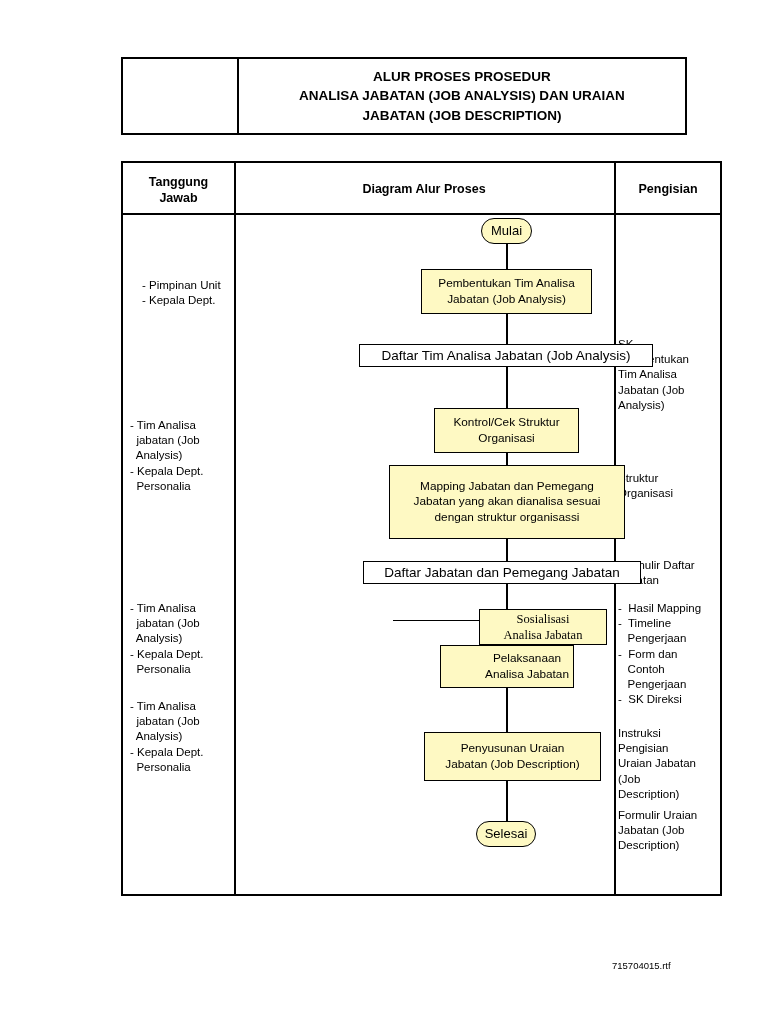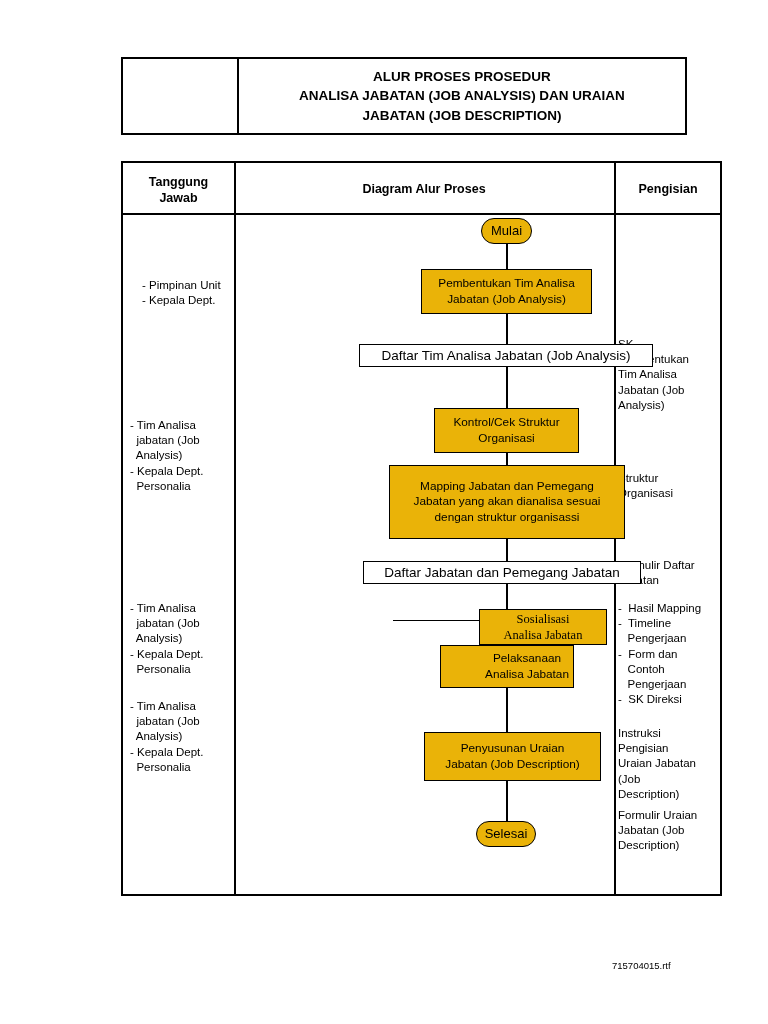--- a/index.html
+++ b/index.html
@@ -37,21 +37,21 @@
 
   
   .resp{position:absolute;font-size:11.5px;line-height:1.32;white-space:pre;}
 
   
   .ref{position:absolute;font-size:11.5px;line-height:1.32;white-space:pre;}
 
   
   .fc{position:absolute;left:0;top:0;width:768px;height:1024px;
       pointer-events:none;}
-  .node{position:absolute;box-sizing:border-box;background:#eab308;
+  .node{position:absolute;box-sizing:border-box;background:#fef9c3;
         border:1.6px solid #000;display:flex;align-items:center;
         justify-content:center;text-align:center;font-size:11.8px;
         line-height:1.3;pointer-events:auto;}
   .term{border-radius:13px;font-size:13px;}
   .doc{border:1.4px solid #000;font-size:13.5px;background:#fff;}
   .serif{font-family:"Liberation Serif",serif;font-size:12.5px;}
 
   .conn{position:absolute;background:#000;pointer-events:none;}
   .vline{width:1.6px;}
   .hline{height:1.4px;}

